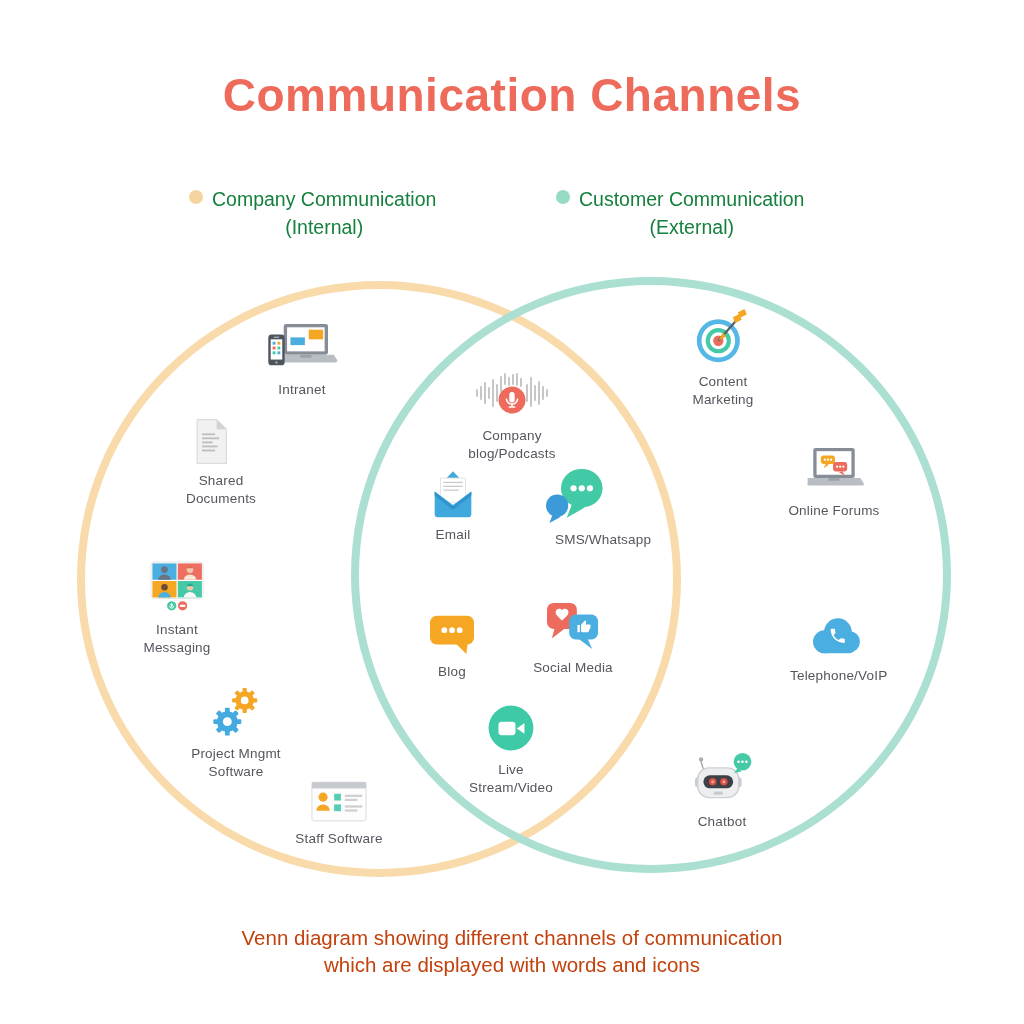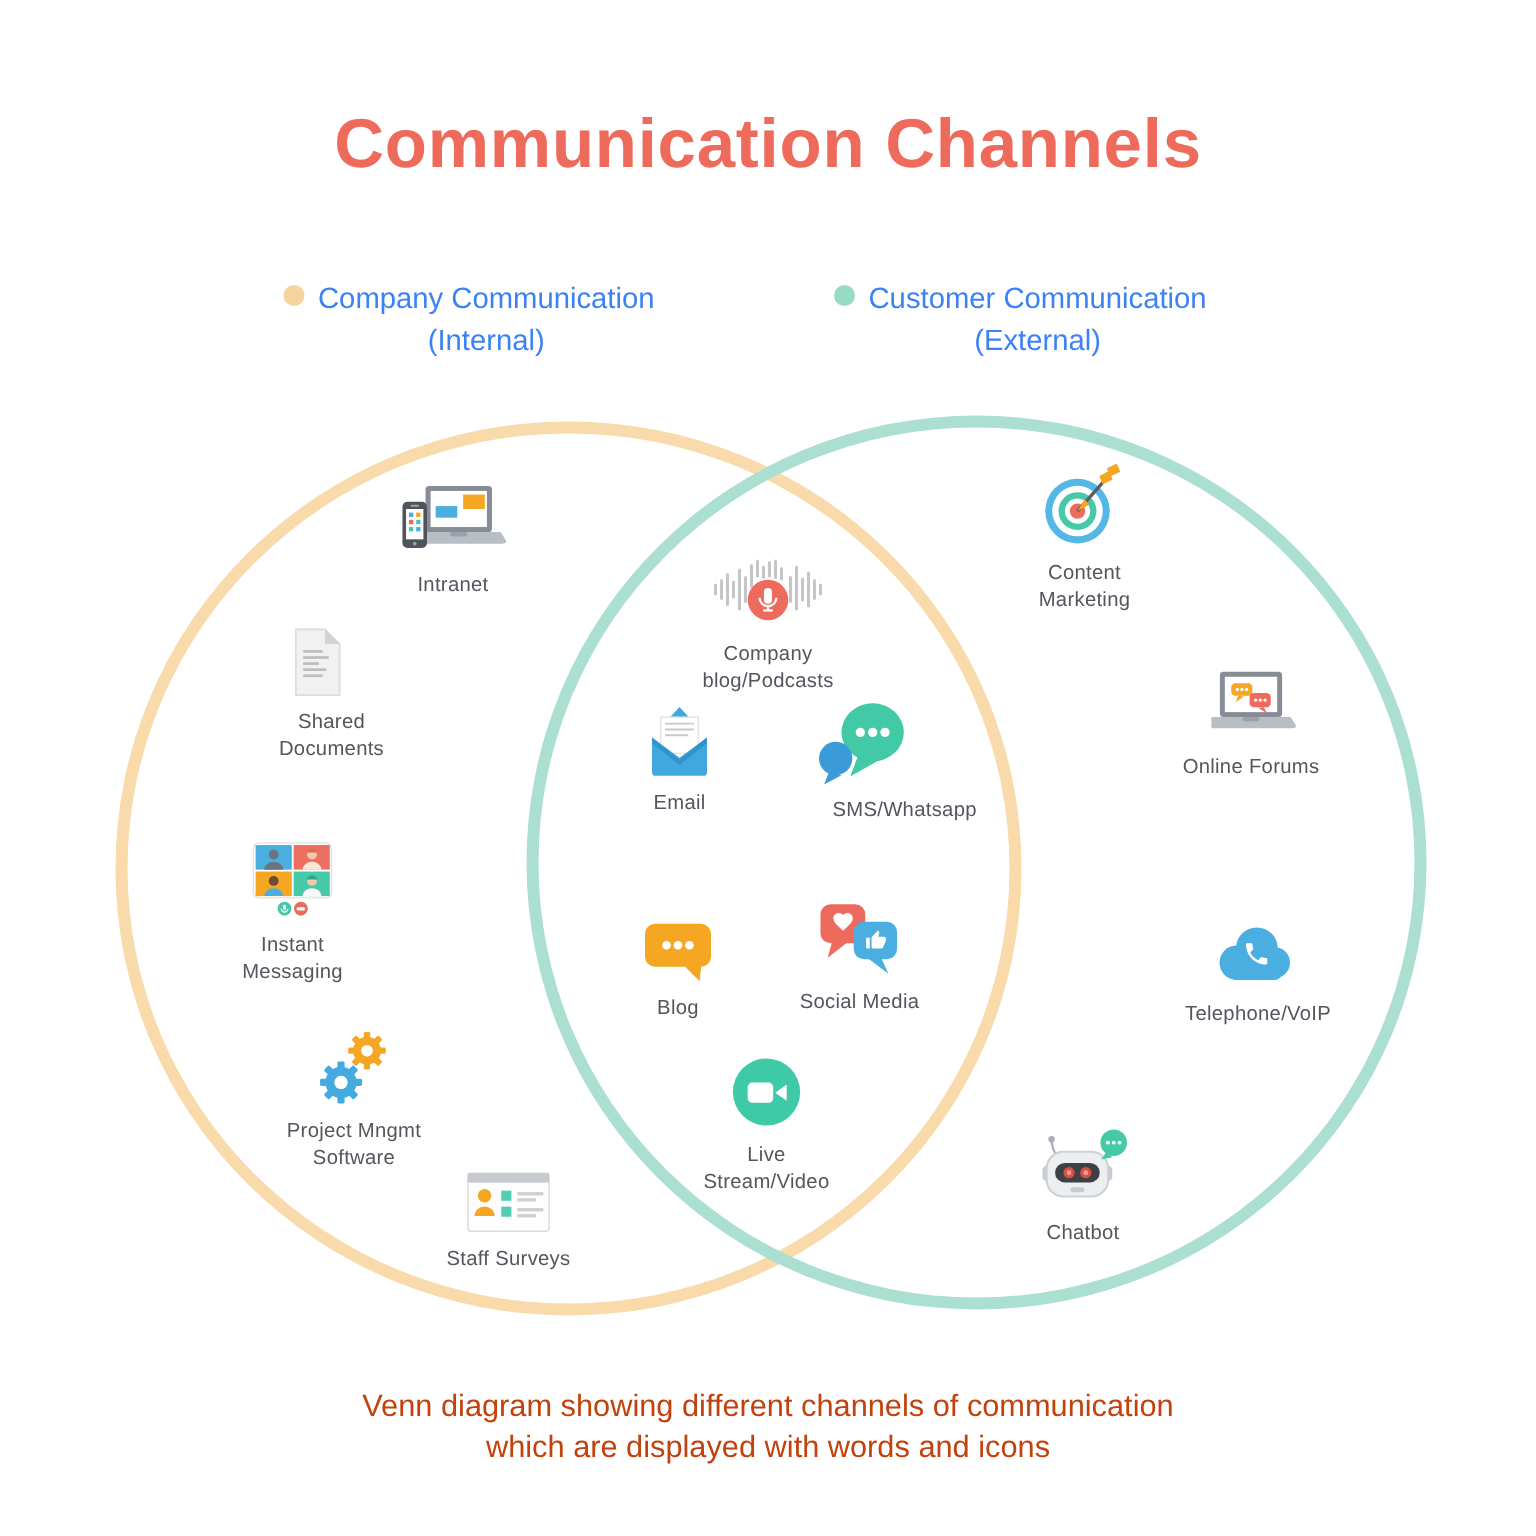--- a/index.html
+++ b/index.html
@@ -6,21 +6,21 @@
   #canvas{
     position:relative;width:1024px;height:1024px;background:#ffffff;
     font-family:"Liberation Sans","DejaVu Sans",sans-serif;overflow:hidden;
   }
   .title{
     position:absolute;left:0;top:68px;width:1024px;text-align:center;
     font-size:46px;font-weight:bold;letter-spacing:0.5px;
   }
   .legend-item{position:absolute;display:flex;align-items:flex-start;gap:9px;}
   .legend-dot{width:14px;height:14px;border-radius:50%;margin-top:5px;flex:0 0 auto;}
-  .legend-text{font-size:19.5px;color:#3b82f6;text-align:center;line-height:1.45;}
+  .legend-text{font-size:19.5px;color:#15803d;text-align:center;line-height:1.45;}
   .circle{position:absolute;border-radius:50%;box-sizing:border-box;background:transparent;}
   .circle.left{left:77px;top:281px;width:604px;height:596px;border:8px solid #f8daab;}
   .circle.right{left:351px;top:277px;width:600px;height:596px;border:8px solid #abdfd1;}
   .item{position:absolute;transform:translateX(-50%);display:flex;flex-direction:column;align-items:center;}
   .item .icon{display:block;line-height:0;}
   .item .label{
     margin-top:7px;font-size:13.5px;color:#55555e;text-align:center;line-height:1.32;
     letter-spacing:0.2px;
   }
   .caption{
@@ -85,21 +85,21 @@
         <rect x="12" y="19" width="16" height="2.2" fill="#bdbdbd"></rect>
         <rect x="12" y="24" width="21" height="2.2" fill="#bdbdbd"></rect>
         <rect x="12" y="29" width="13" height="2.2" fill="#bdbdbd"></rect>
         <rect x="12" y="34" width="19" height="2.2" fill="#bdbdbd"></rect>
         <rect x="12" y="39" width="16" height="2.2" fill="#bdbdbd"></rect>
       </svg>
     </span>
     <span class="label" style="width:82px;margin-left:20px;">Shared Documents</span>
   </div>
 
-  <div class="item" style="left:177px;top:560px;margin-left:18px;">
+  <div class="item" style="left:177px;top:560px;">
     <span class="icon">
       <svg width="62" height="54" viewBox="0 0 64 56">
         <defs>
             <clipPath id="imclip">
               <rect x="5" y="2" width="54" height="38" rx="4"></rect>
             </clipPath>
           </defs>
         <rect x="5" y="2" width="54" height="38" rx="4" fill="#ffffff" stroke="#e2e2e2"></rect>
         <g clip-path="url(#imclip)">
           <rect x="6.5" y="3.5" width="25" height="17" fill="#4aaee0"></rect>
@@ -164,21 +164,21 @@
         <circle cx="13.5" cy="17.5" r="4.7" fill="#f5a623"></circle>
         <path d="M6.5 31.5 a7 6.5 0 0 1 14 0 Z" fill="#f5a623"></path>
         <rect x="25" y="14" width="7" height="7" fill="#54cdb2"></rect>
         <rect x="25" y="25" width="7" height="7" fill="#54cdb2"></rect>
         <rect x="36" y="15" width="18" height="2.3" fill="#cfcfcf"></rect>
         <rect x="36" y="19.2" width="13" height="2.3" fill="#cfcfcf"></rect>
         <rect x="36" y="26" width="18" height="2.3" fill="#cfcfcf"></rect>
         <rect x="36" y="30.2" width="13" height="2.3" fill="#cfcfcf"></rect>
       </svg>
     </span>
-    <span class="label" style="width:110px;">Staff Surveys</span>
+    <span class="label" style="width:110px;">Staff Software</span>
   </div>
 
   <div class="item" style="left:453px;top:470px;">
     <span class="icon">
       <svg width="54" height="49" viewBox="0 0 56 50">
         <path d="M28 1 L35 8.5 H21 Z" fill="#41a8de"></path>
         <rect x="15" y="8" width="26" height="25" fill="#ffffff" stroke="#e3e3e3"></rect>
         <g stroke="#c9c9c9" stroke-width="1.3">
           <line x1="18" y1="12.5" x2="38" y2="12.5"></line>
           <line x1="18" y1="16.5" x2="38" y2="16.5"></line>

